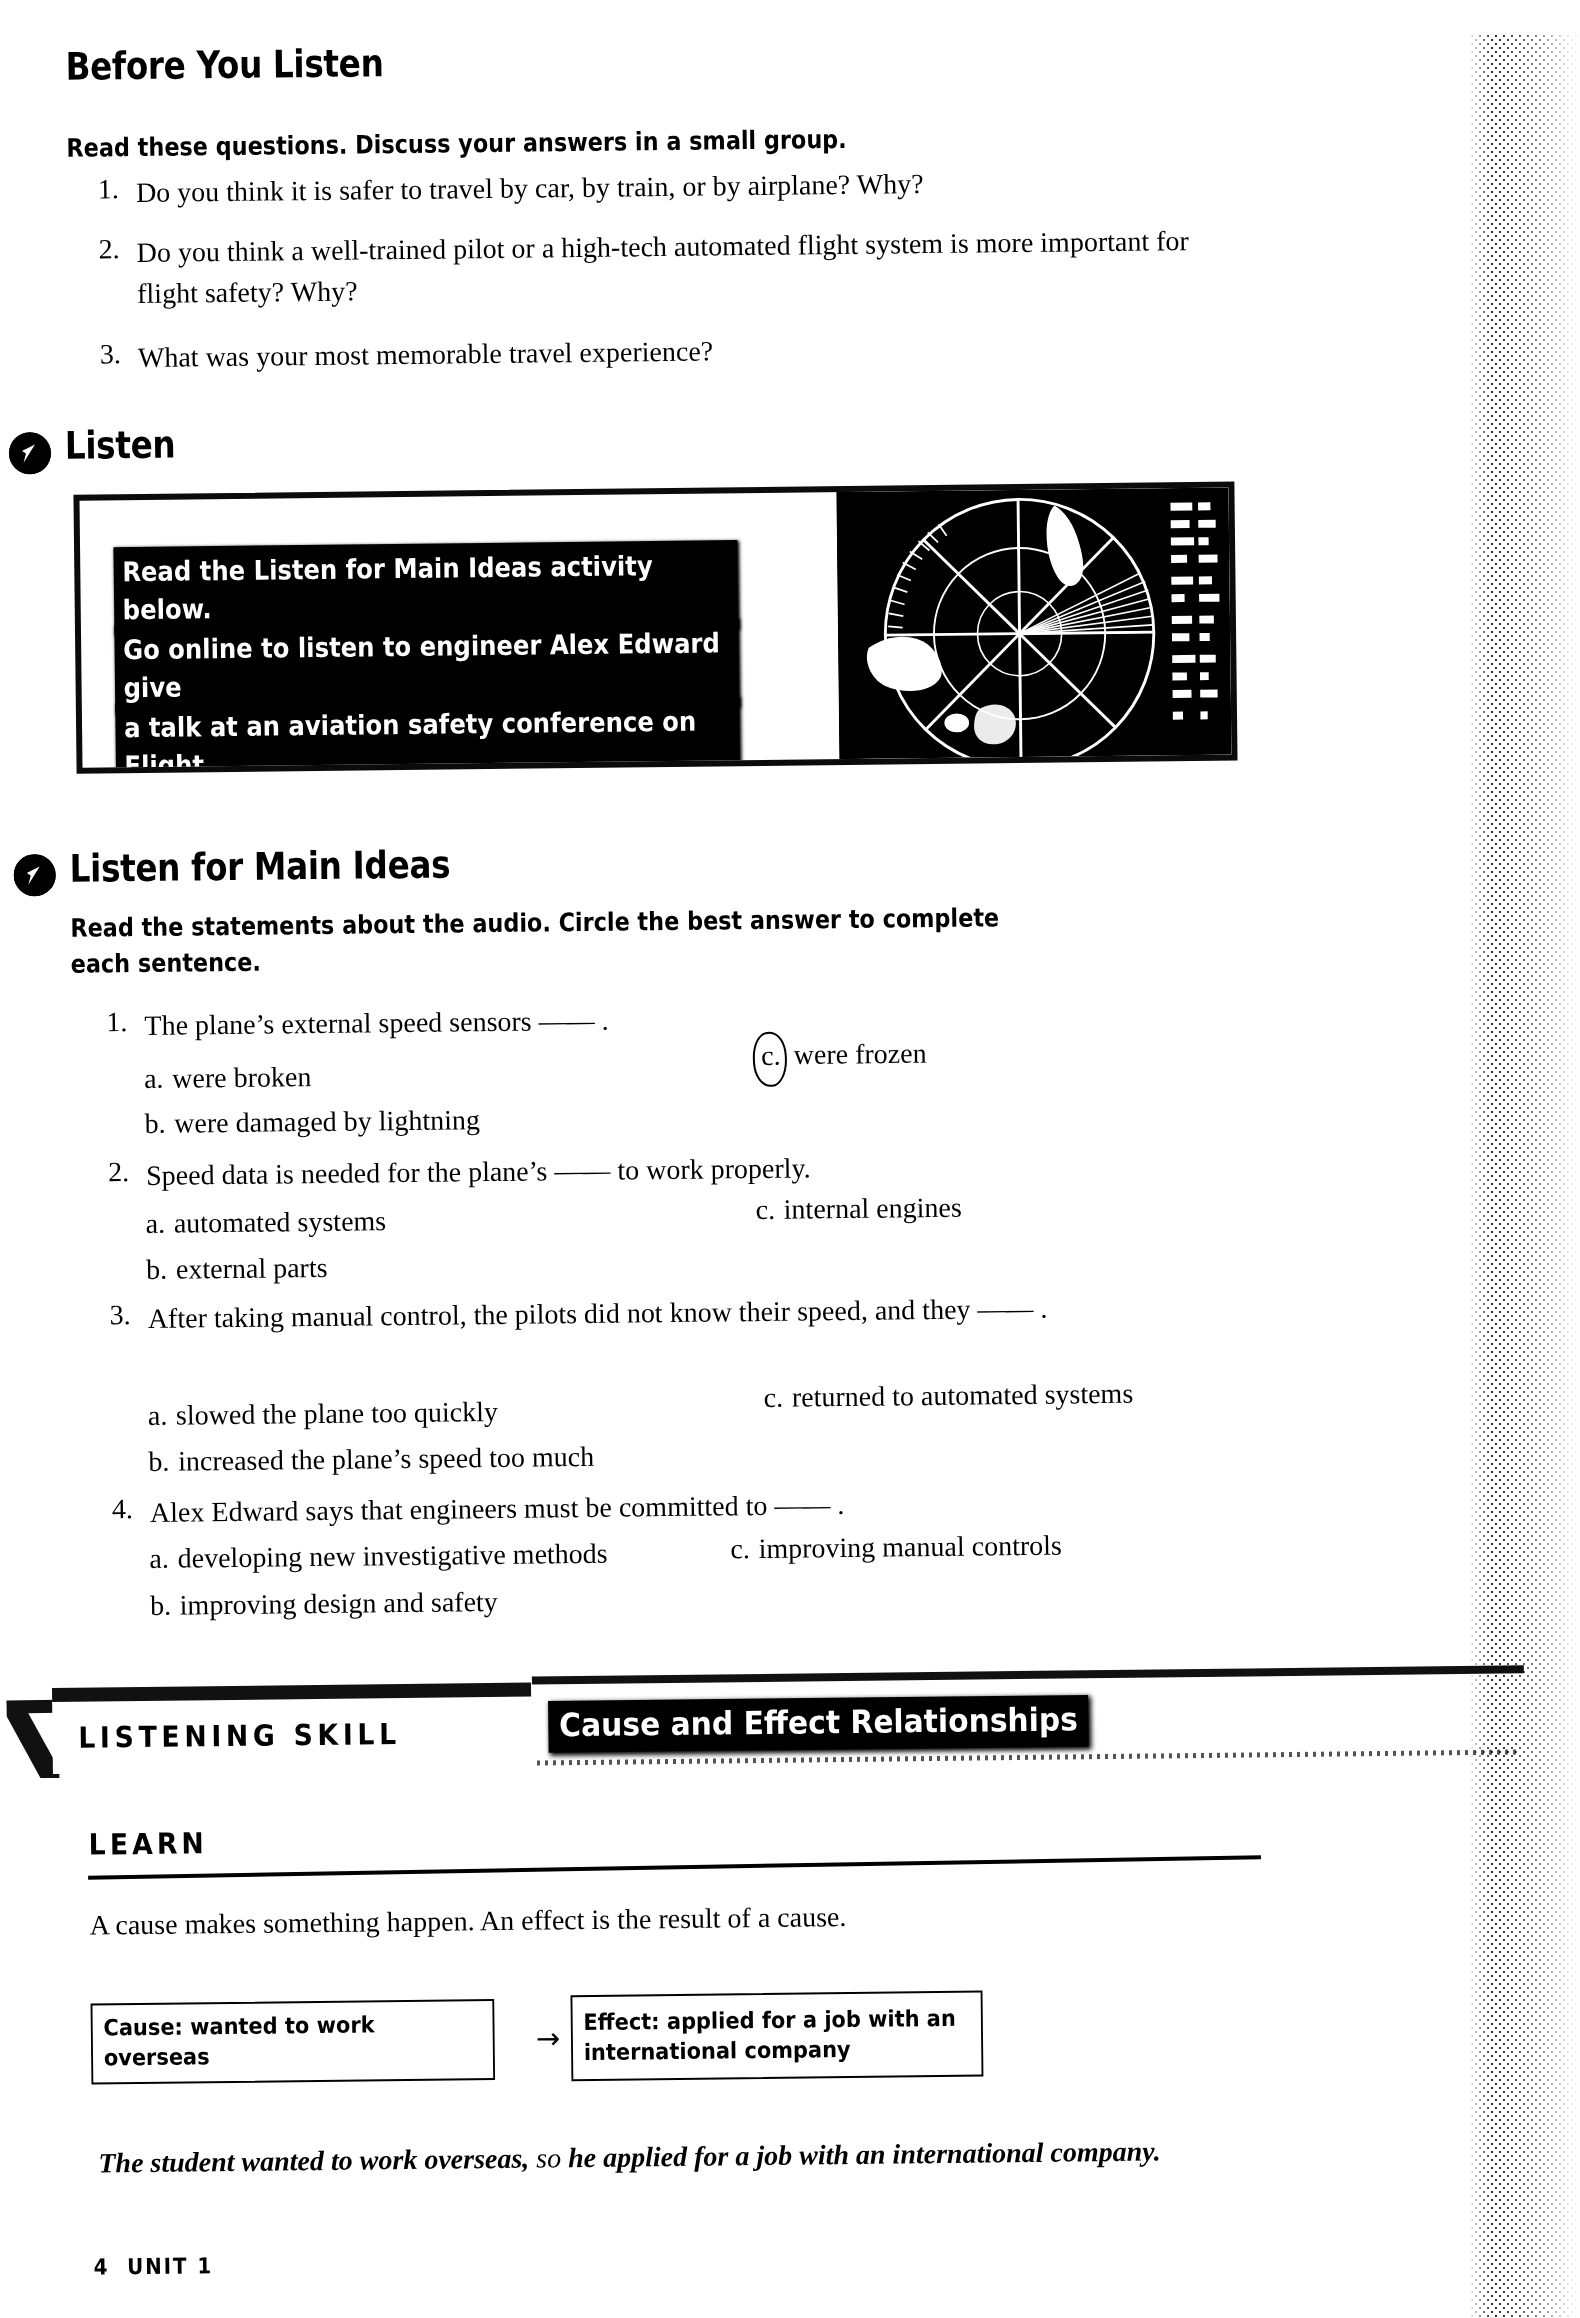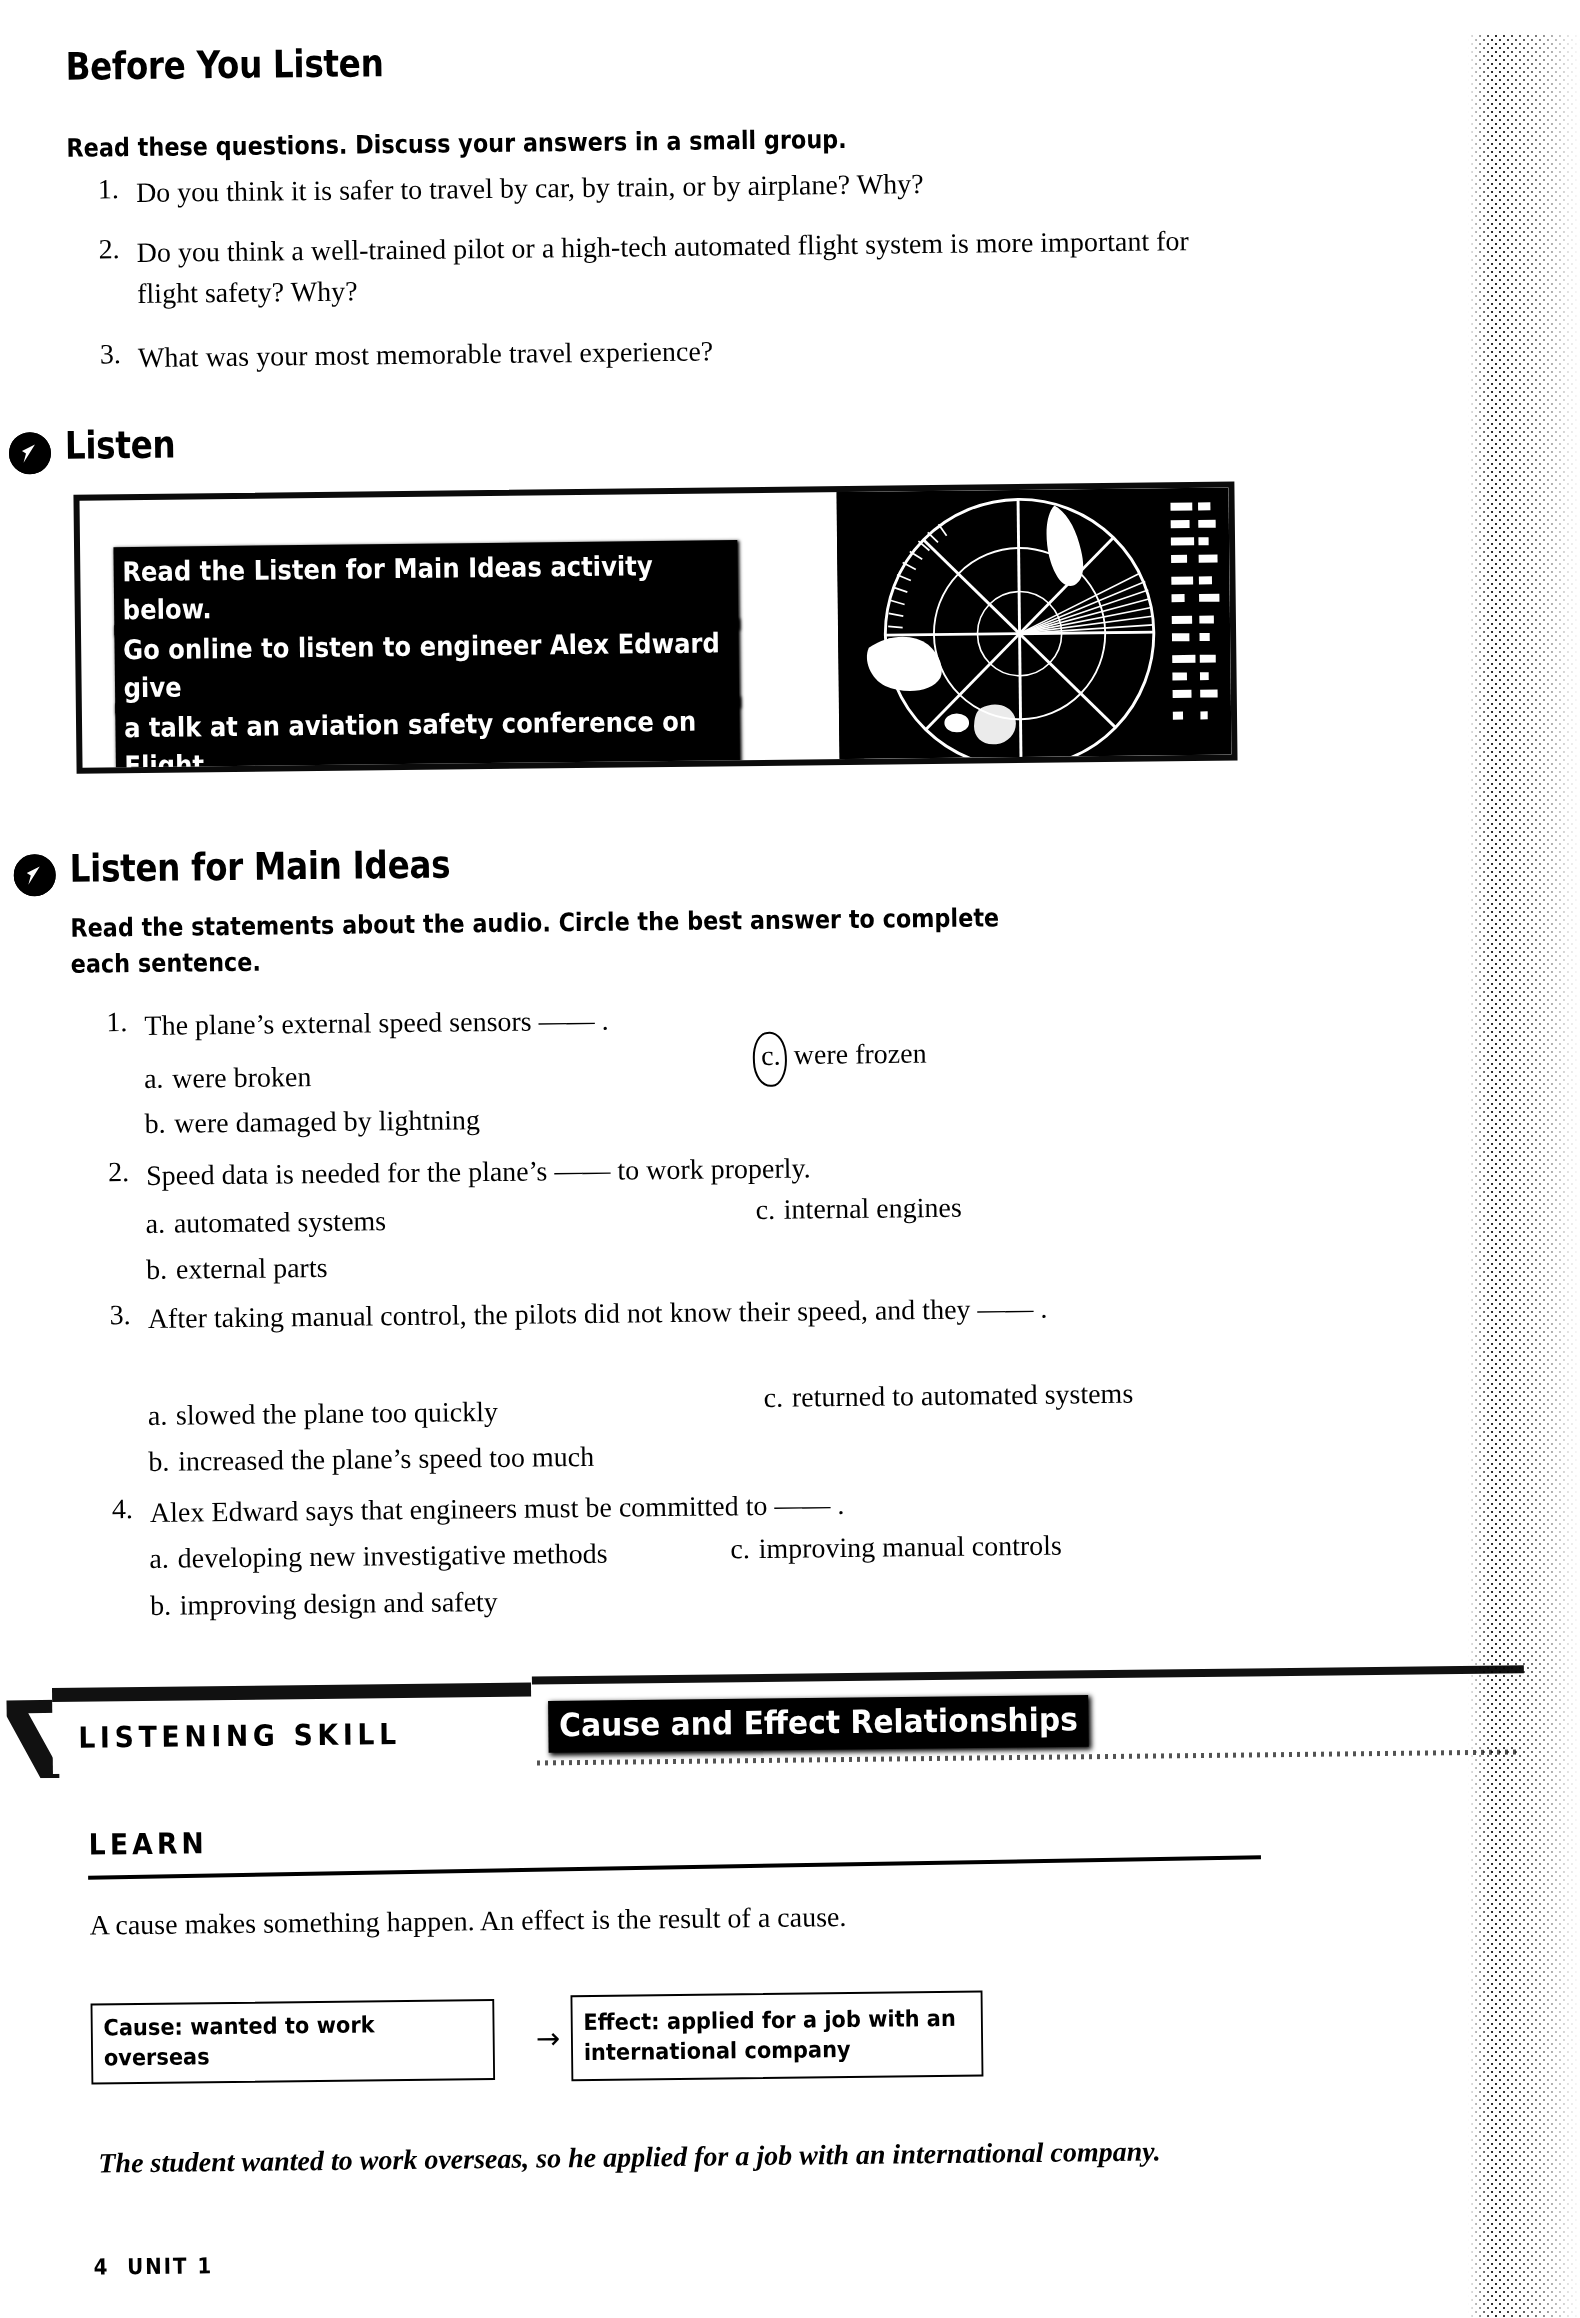--- a/index.html
+++ b/index.html
@@ -528,21 +528,21 @@
     <div class="ce-box" id="cause-box">
       <span>Cause: wanted to work overseas</span>
     </div>
     <div id="ce-arrow">→</div>
     <div class="ce-box" id="effect-box">
       <span>Effect: applied for a job with an international company</span>
     </div>
   </div>
 
   <div id="example-sentence">
-    <span>The student wanted to work overseas, </span><span style="font-weight:700;">so</span><span> he applied for a job with an international company.</span>
+    <span>The student wanted to work overseas, </span><span style="font-weight:400;">so</span><span> he applied for a job with an international company.</span>
   </div>
 
   <div id="footer">
     <span>4</span>&nbsp;&nbsp;<span>UNIT 1</span>
   </div>
 
 </div>
 
 <div id="halftone"></div>
 <div id="halftone-top-fade"></div>

